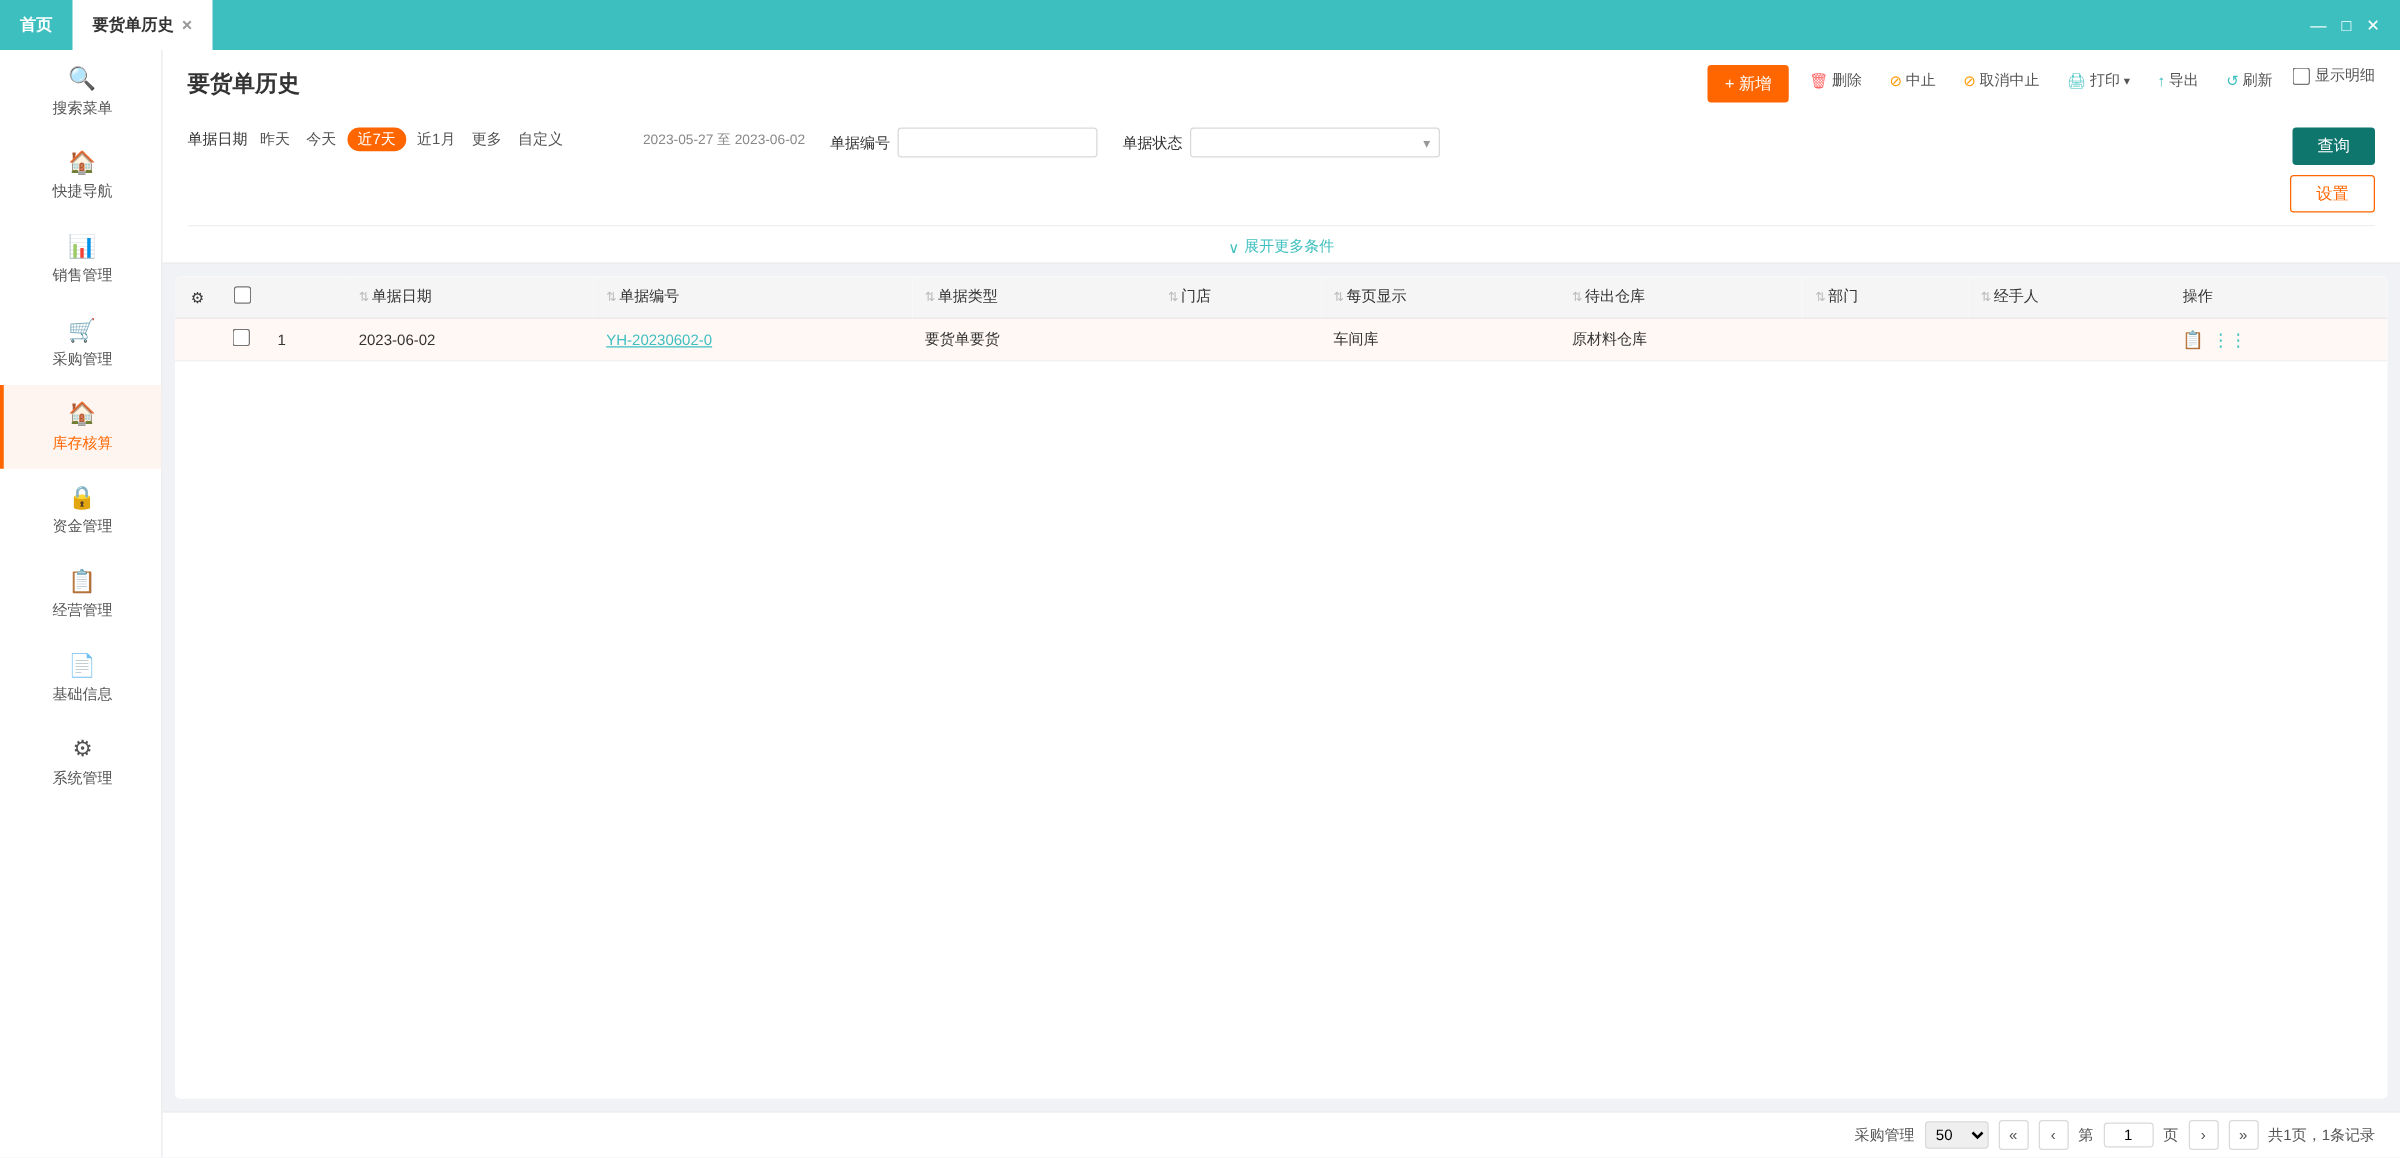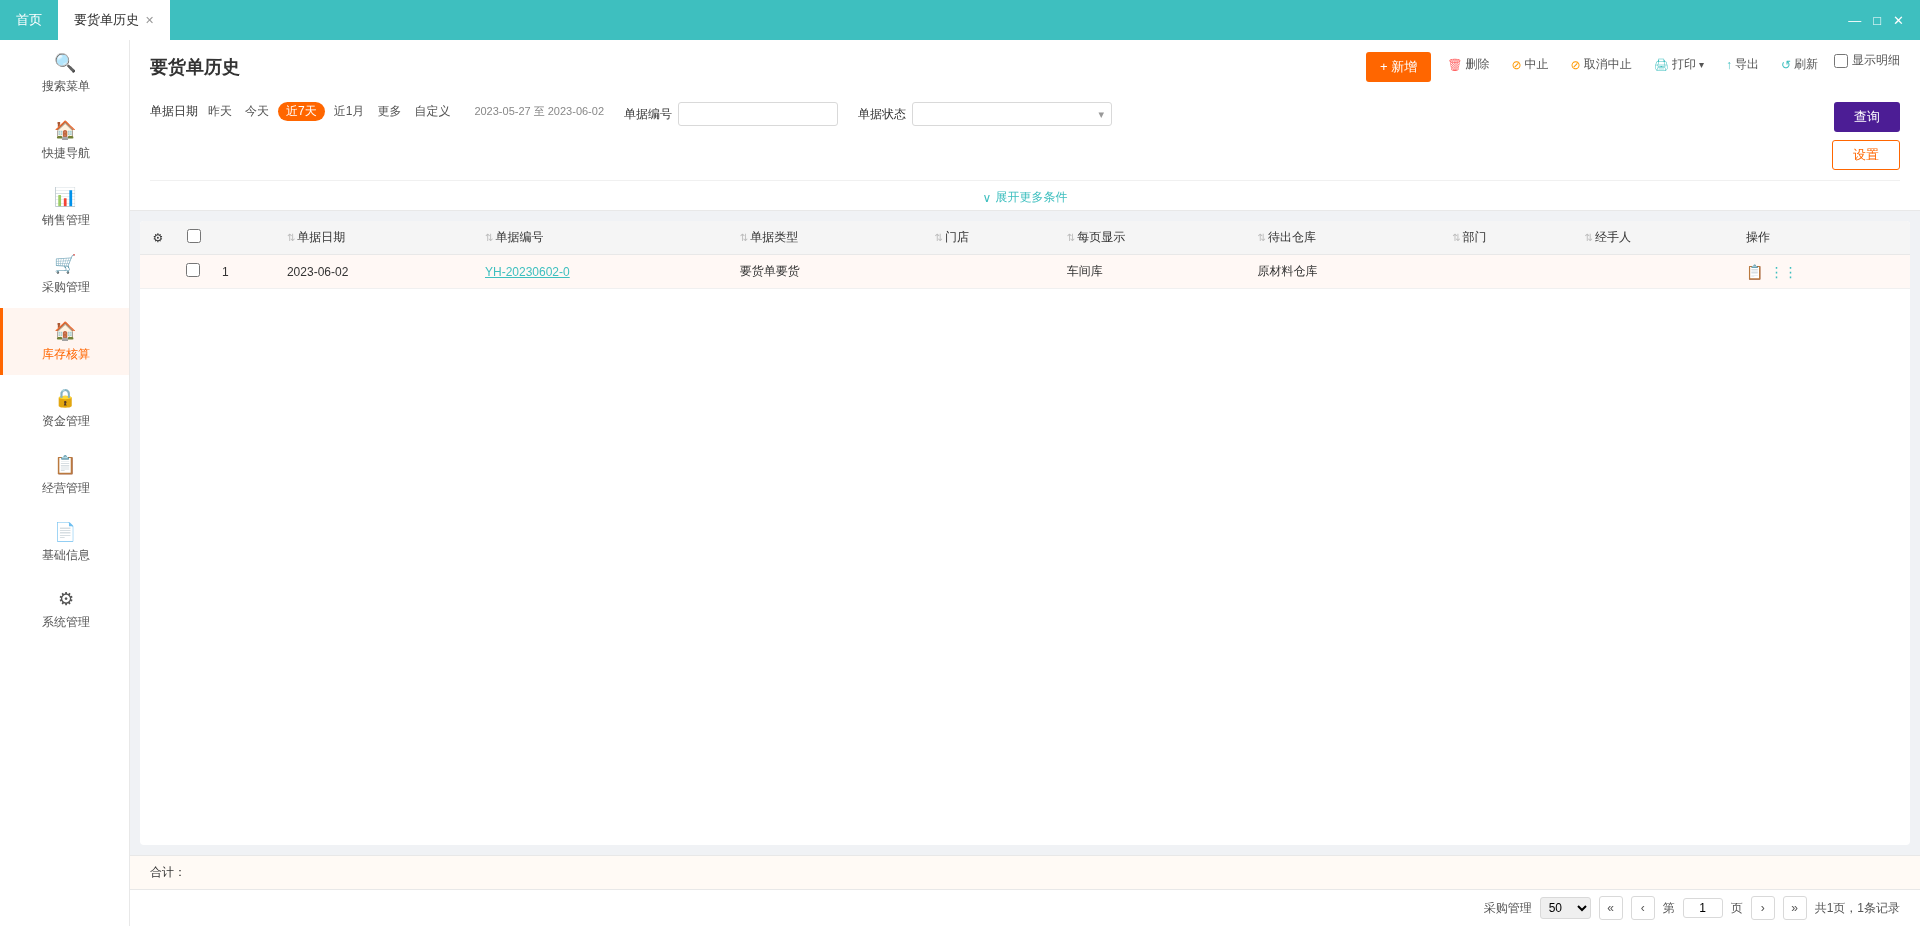--- a/index.html
+++ b/index.html
@@ -13,20 +13,21 @@
       align-items: center;
       padding: 0 0 0 0;
       color: white;
       flex-shrink: 0;
     }
     .top-bar-tabs {
       display: flex;
       align-items: center;
       height: 100%;
       flex: 1;
+      font-weight: bold;
     }
     .top-tab {
       padding: 0 16px;
       height: 100%;
       display: flex;
       align-items: center;
       cursor: pointer;
       font-size: 13px;
       color: white;
     }
@@ -137,21 +138,21 @@
     .new-btn {
       background: #f60;
       color: white;
       border: none;
       padding: 6px 14px;
       border-radius: 3px;
       cursor: pointer;
       font-size: 13px;
     }
     .query-btn {
-      background: #4c1d95;
+      background: #0f766e;
       color: white;
       border: none;
       padding: 6px 20px;
       border-radius: 3px;
       cursor: pointer;
       font-size: 13px;
     }
     .settings-btn {
       background: white;
       color: #f60;
@@ -491,21 +492,21 @@
           <div class="date-range-btns">
             <span class="date-btn">昨天</span>
             <span class="date-btn">今天</span>
             <span class="date-btn active">近7天</span>
             <span class="date-btn">近1月</span>
             <span class="date-btn">更多</span>
             <span class="date-btn">自定义</span>
           </div>
         </div>
 
-        <div style="display:flex;flex-direction:column;">
+        <div style="display:flex;flex-direction:column;margin-left:40px;">
           <div class="date-range-text">2023-05-27 至 2023-06-02</div>
         </div>
 
         <div class="filter-group">
           <span class="filter-label">单据编号</span>
           <input class="filter-input" type="text" style="">
         </div>
 
         <div class="filter-group">
           <span class="filter-label">单据状态</span>
@@ -566,23 +567,20 @@
         <div class="row-actions">
           <span class="row-action-btn">📋</span>
           <span class="row-action-btn">⋮⋮</span>
         </div>
       </td>
     </tr>
           </tbody>
       </table>
     </div>
 
-    <div class="table-footer">
-      <span>合计：</span>
-    </div>
 
     <div class="pagination-bar">
       <span>采购管理</span>
       <select class="page-size-select">
         <option>10</option>
         <option>20</option>
         <option selected="">50</option>
         <option>100</option>
       </select>
       <div class="page-nav-btn">«</div>

